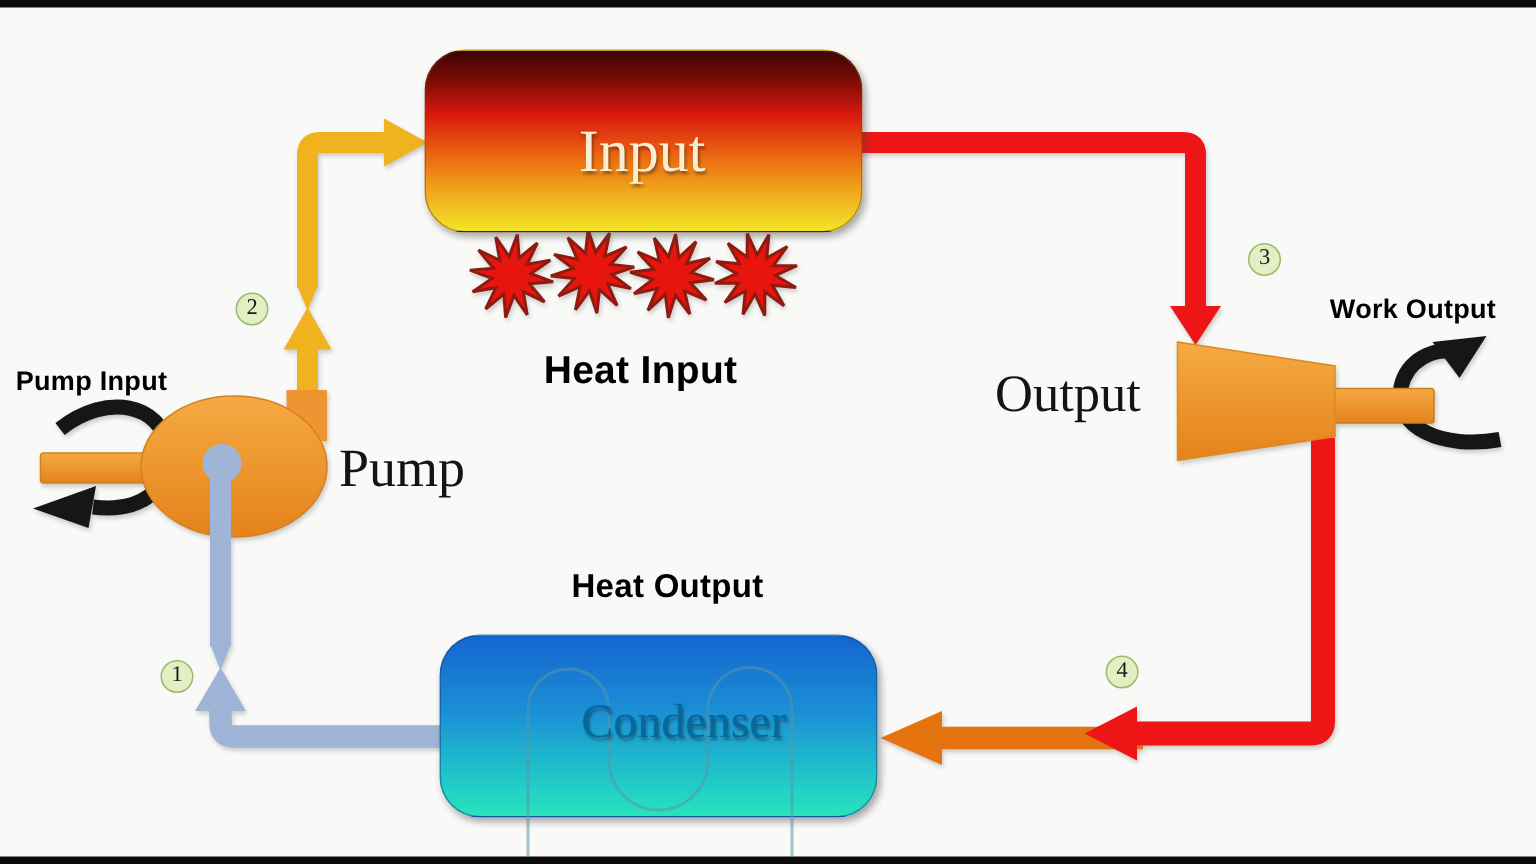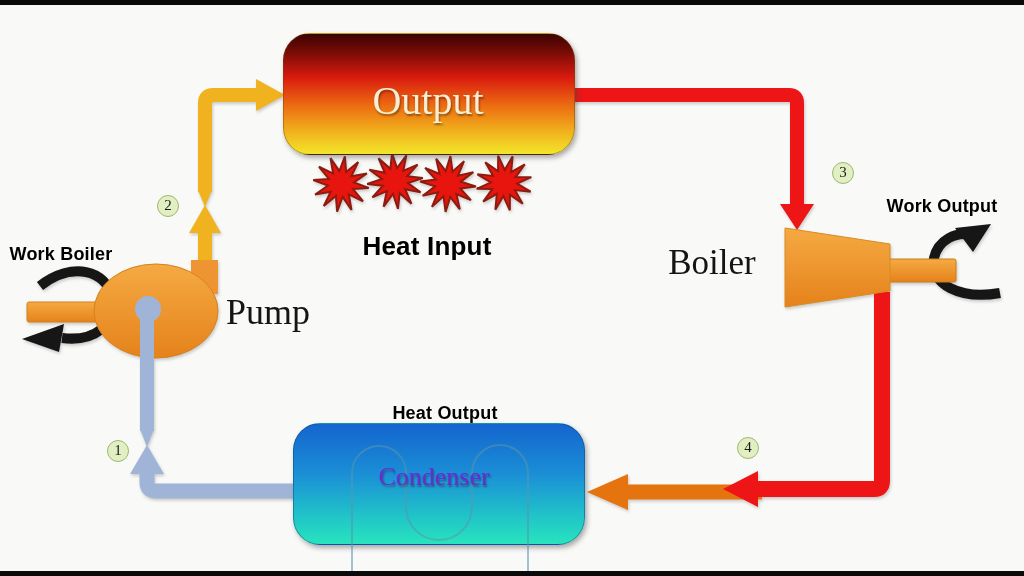--- a/index.html
+++ b/index.html
@@ -119,28 +119,28 @@
     </g>
   </svg>
 
   <div class="box boiler-box"></div>
   <div class="box condenser-box"></div>
 
   <svg class="layer" width="1024" height="576" viewBox="0 0 1024 576">
     <path d="M352,571 V473 A27,27 0 0 1 406,473 V507 A33,33 0 0 0 472,507 V473 A28,28 0 0 1 528,473 V571" fill="none" stroke="rgba(90,150,170,0.55)" stroke-width="2"></path>
   </svg>
 
-  <div class="lbl title-lbl" style="left:428px; top:77px; font-size:40px; color:#f7eed3;">Output</div>
-  <div class="lbl title-lbl" style="left:434px; top:462px; font-size:26px; color:#6d28d9;">Condenser</div>
-  <div class="lbl serif-lbl" style="left:712px; top:243px; font-size:35px;">Boiler</div>
+  <div class="lbl title-lbl" style="left:428px; top:77px; font-size:40px; color:#f7eed3;">Input</div>
+  <div class="lbl title-lbl" style="left:456px; top:462px; font-size:32px; color:#0369a1;">Condenser</div>
+  <div class="lbl serif-lbl" style="left:712px; top:243px; font-size:35px;">Output</div>
   <div class="lbl serif-lbl" style="left:268px; top:291px; font-size:36px;text-align:right;">Pump</div>
 
-  <div class="lbl sans-lbl" style="left:61px; top:244px; font-size:18px;">Work Boiler</div>
+  <div class="lbl sans-lbl" style="left:61px; top:244px; font-size:18px;">Pump Input</div>
   <div class="lbl sans-lbl" style="left:427px; top:231px; font-size:26px;">Heat Input</div>
-  <div class="lbl sans-lbl" style="left:445px; top:403px; font-size:18px;">Heat Output</div>
+  <div class="lbl sans-lbl" style="left:445px; top:378px; font-size:22px;">Heat Output</div>
   <div class="lbl sans-lbl" style="left:942px; top:196px; font-size:18px;">Work Output</div>
 
   <div class="badge" style="left:107px; top:440px;">1</div>
   <div class="badge" style="left:157px; top:195px;">2</div>
   <div class="badge" style="left:832px; top:162px;">3</div>
   <div class="badge" style="left:737px; top:437px;">4</div>
 
   <div class="bar top"></div>
   <div class="bar bottom"></div>
 </div>

